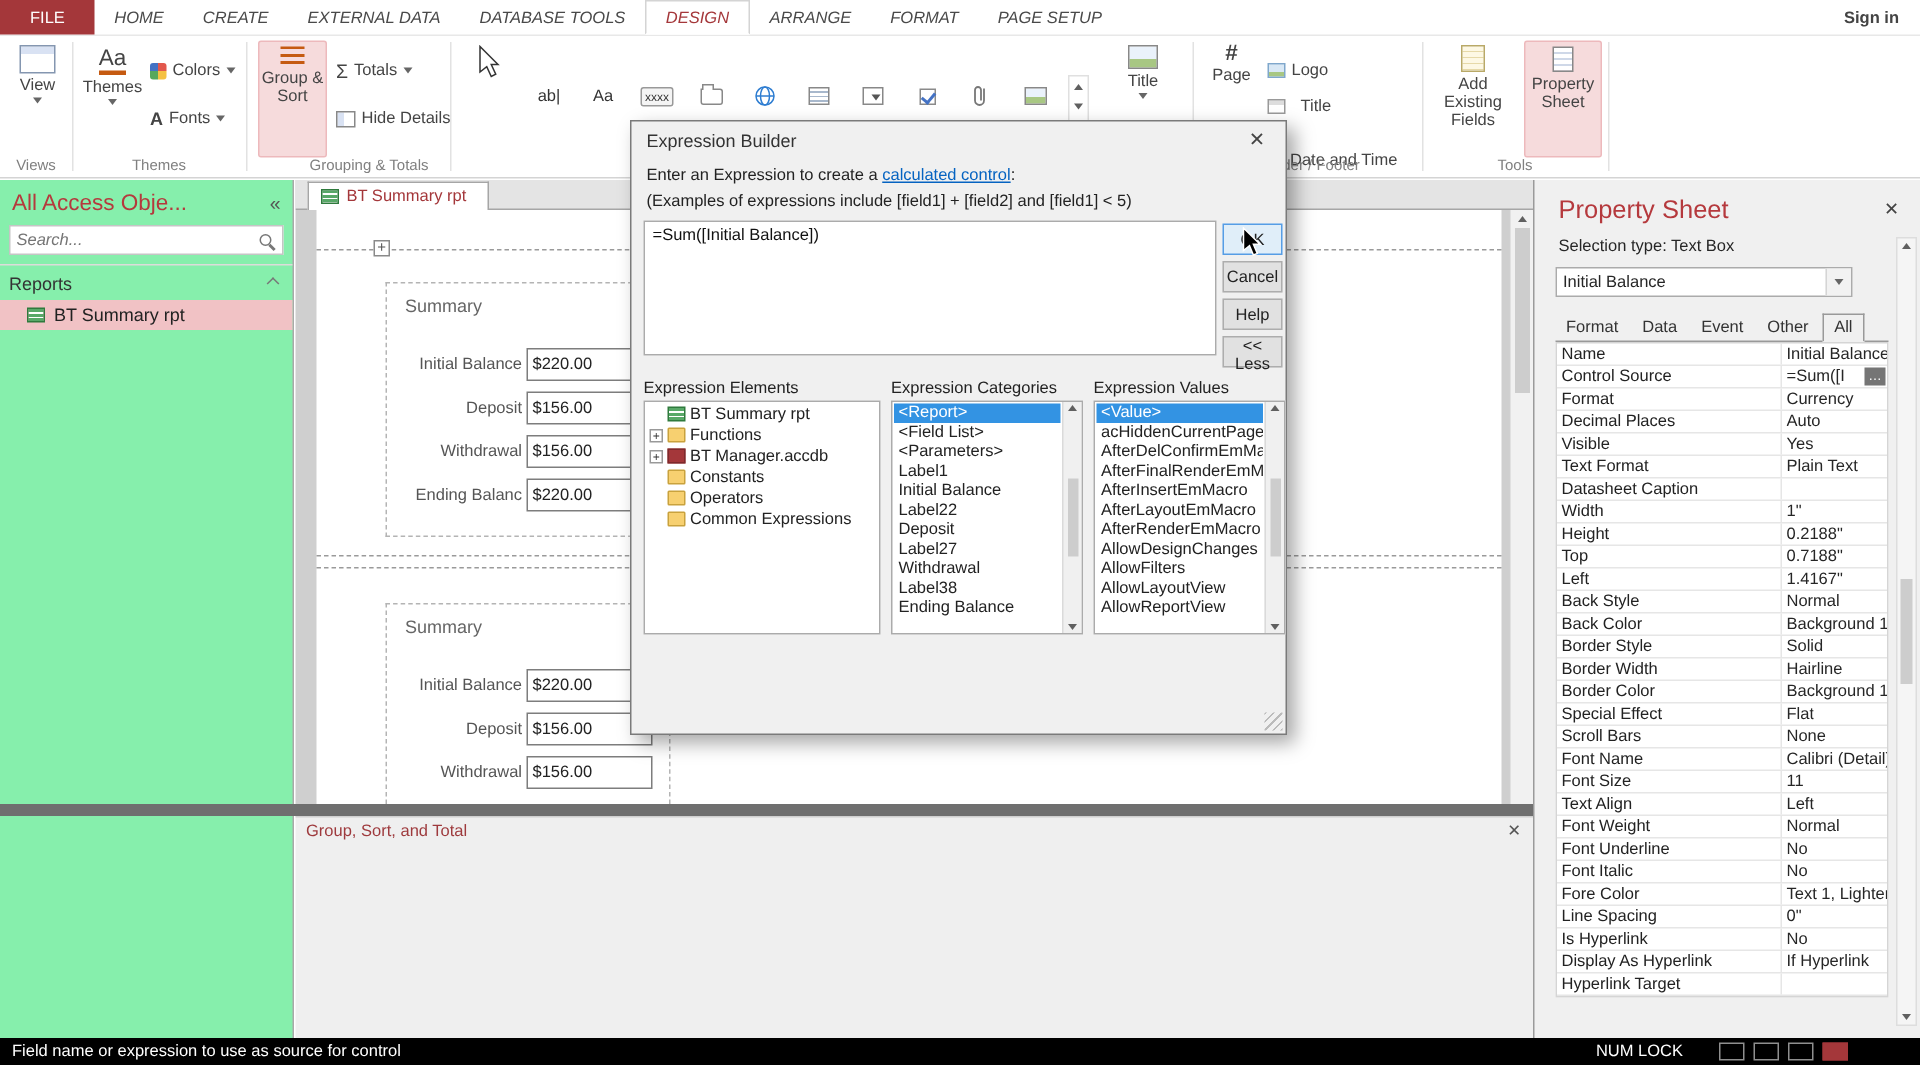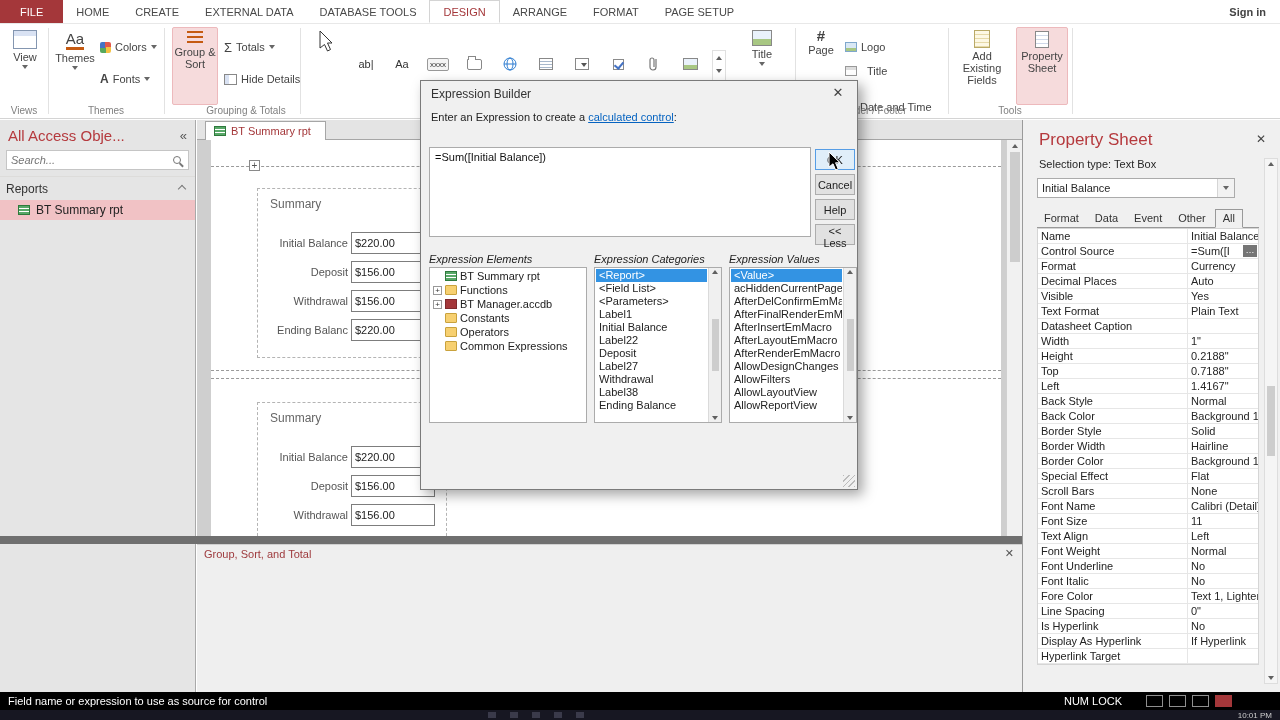--- a/index.html
+++ b/index.html
@@ -4,21 +4,21 @@
 <style>
 *{margin:0;padding:0;box-sizing:border-box;}
 html,body{width:1280px;height:720px;overflow:hidden;}
 body{font-family:"Liberation Sans","DejaVu Sans",sans-serif;font-size:12px;color:#262626;background:#fff;}
 #screen{position:relative;width:1280px;height:720px;background:#fff;overflow:hidden;}
 
 
 .tabbar{position:absolute;left:0;top:0;width:100%;height:24px;background:#fff;display:flex;align-items:stretch;border-bottom:1px solid #E8E8E8;}
 .file-tab{background:#A4373A;color:#fff;padding:0 20px;display:flex;align-items:center;font-size:11px;cursor:default;}
 .rtabs{display:flex;}
-.rtab{padding:0 13px;display:flex;align-items:center;font-size:11px;color:#494949;}
+.rtab{padding:0 13px;display:flex;align-items:center;font-size:11px;color:#494949;font-style:italic;}
 .rtab.active{color:#A4373A;border:1px solid #D4D4D4;border-bottom:1px solid #fff;background:#fff;}
 .sign-in{margin-left:auto;padding:0 14px;display:flex;align-items:center;font-size:11px;color:#444;font-weight:bold;}
 
 
 .ribbon{position:absolute;left:0;top:24px;width:100%;height:95px;background:#fff;border-bottom:1px solid #D4D4D4;}
 .rsep{position:absolute;top:4px;height:86px;width:1px;background:#E2E2E2;}
 .glabel{position:absolute;bottom:2px;font-size:10px;color:#808080;text-align:center;white-space:nowrap;}
 .bigbtn{position:absolute;top:3px;height:78px;display:flex;flex-direction:column;align-items:center;gap:2px;font-size:11px;color:#444;text-align:center;line-height:12px;padding-top:3px;}
 .smallbtn{position:absolute;display:flex;align-items:center;gap:4px;font-size:11px;color:#444;height:22px;white-space:nowrap;}
 .sel-pink{background:#F6DBDC;border:1px solid #EDB9BC;border-radius:2px;}
@@ -44,21 +44,21 @@
 .title-icon{width:12px;height:10px;border:1px solid #999;background:linear-gradient(#ddd 0 3px,#fff 0);}
 .cal-icon{width:11px;height:10px;border:1px solid #999;background:linear-gradient(#C44 0 3px,#fff 0);}
 .hash{font-size:15px;font-weight:bold;color:#444;}
 .af-icon{width:16px;height:18px;border:1px solid #B9A967;background:repeating-linear-gradient(#FDF8E4 0 3px,#E6D9A8 3px 4px);}
 .psi-icon{width:14px;height:17px;border:1px solid #888;background:repeating-linear-gradient(#fff 0 3px,#CFD8E8 3px 4px);}
 .gallery-col{position:absolute;left:712px;top:26px;width:14px;height:42px;border:1px solid #E0E0E0;display:flex;flex-direction:column;align-items:center;justify-content:space-around;}
 .tri-up{width:0;height:0;border-left:3px solid transparent;border-right:3px solid transparent;border-bottom:4px solid #606060;}
 .tri-down{width:0;height:0;border-left:3px solid transparent;border-right:3px solid transparent;border-top:4px solid #606060;}
 
 
-.navpane{position:absolute;left:0;top:120px;width:196px;height:572px;background:#e5e5e5;border-right:1px solid #A9A9A9;}
+.navpane{position:absolute;left:0;top:120px;width:196px;height:572px;background:#86efac;border-right:1px solid #A9A9A9;}
 .nav-title{display:flex;justify-content:space-between;align-items:center;padding:7px 8px 4px;color:#B5393D;font-size:15px;}
 .collapse{color:#555;font-size:13px;}
 .nav-search{margin:2px 6px 6px;height:20px;background:#fff;border:1px solid #C5C5C5;display:flex;align-items:center;padding:0 4px;}
 .nav-search-input{flex:1;border:none;outline:none;font-style:italic;font-size:11px;color:#777;background:transparent;min-width:0;font-family:inherit;}
 .mag-icon{width:8px;height:8px;border:1.5px solid #777;border-radius:50%;position:relative;flex:0 0 auto;margin-right:3px;}
 .mag-icon::after{content:"";position:absolute;width:5px;height:1.5px;background:#777;transform:rotate(45deg);right:-4px;bottom:-2px;}
 .nav-sec{display:flex;justify-content:space-between;align-items:center;padding:5px 10px 4px 6px;font-size:12px;color:#333;}
 .nav-sec.bordered{border-top:1px solid #DDDCDA;margin-top:2px;text-align:right;}
 .chev-up{width:6px;height:6px;border-left:1.5px solid #777;border-top:1.5px solid #777;transform:rotate(45deg);}
 .nav-item{display:flex;align-items:center;gap:6px;padding:3px 8px 3px 18px;font-size:12px;color:#222;}
@@ -130,21 +130,21 @@
 
 .dialog{position:absolute;left:420px;top:80px;width:438px;height:410px;background:#F0F0F0;border:1px solid #7a7a7a;box-shadow:5px 5px 12px rgba(0,0,0,.35);z-index:40;}
 .dlg-title{position:absolute;left:10px;top:6px;font-size:12px;color:#333;}
 .dlg-close{position:absolute;right:8px;top:4px;width:22px;text-align:center;font-size:13px;color:#444;}
 .dlg-instr{position:absolute;left:10px;top:30px;font-size:11px;color:#222;}
 .dlg-link{color:#0563C1;text-decoration:underline;}
 .dlg-examples{position:absolute;left:10px;top:47px;font-size:11px;color:#222;}
 .dlg-expr{position:absolute;left:8px;top:66px;width:382px;height:90px;background:#fff;border:1px solid #ABABAB;font-size:11px;padding:3px 5px;color:#111;}
 .dlg-btn{position:absolute;left:394px;width:40px;height:21px;font-size:11px;font-family:inherit;background:#E1E1E1;border:1px solid #ADADAD;color:#222;padding:0;}
 .dlg-btn.ok{top:68px;background:#E0EEF9;border-color:#569DE5;}
-.dlg-lbl{position:absolute;top:172px;font-size:11px;color:#222;font-style:italic;}
+.dlg-lbl{position:absolute;top:172px;font-size:11px;color:#222;}
 .lbox{position:absolute;top:186px;height:156px;background:#fff;border:1px solid #ABABAB;overflow:hidden;}
 .lbox ul{list-style:none;margin:1px;padding:0;}
 .litem{height:13px;line-height:13px;padding:0 3px;font-size:11px;white-space:nowrap;overflow:hidden;margin-right:13px;color:#222;}
 .litem.sel{background:#3393E3;color:#fff;}
 .lscroll{position:absolute;right:0;top:0;bottom:0;width:13px;background:#F0F0F0;border-left:1px solid #DADADA;display:flex;flex-direction:column;align-items:center;justify-content:space-between;padding:2px 0;}
 .lthumb{width:7px;flex:0 0 52px;background:#CDCDCD;}
 .tree-row{height:14px;display:flex;align-items:center;gap:3px;font-size:11px;padding-left:2px;color:#222;}
 .plusbox{width:9px;height:9px;border:1px solid #999;font-size:8px;line-height:7px;text-align:center;color:#333;background:#fff;visibility:hidden;flex:0 0 auto;}
 .plusbox.show{visibility:visible;}
 .t-icon{width:12px;height:10px;flex:0 0 auto;}
@@ -660,37 +660,28 @@
       <span>NUM LOCK</span>
       <span class="sb-icons">
         <span class="sbi"></span>
         <span class="sbi"></span>
         <span class="sbi"></span>
         <span class="sbi active"></span>
       </span>
     </span>
   </div>
 
-  <div class="taskbar">
-    <span class="tb-icons">
-      <span class="tbi"></span>
-      <span class="tbi"></span>
-      <span class="tbi"></span>
-      <span class="tbi"></span>
-      <span class="tbi"></span>
-    </span>
-    <span class="tb-time">10:01 PM</span>
-  </div>
 
   <div class="dialog">
     <div class="dlg-title">Expression Builder</div>
     <div class="dlg-close">✕</div>
     <div class="dlg-instr">
       <span>Enter an Expression to create a </span><a class="dlg-link">calculated control</a><span>:</span>
     </div>
+    <div class="dlg-examples">(Examples of expressions include [field1] + [field2] and [field1] &lt; 5)</div>
     <div class="dlg-expr">=Sum([Initial Balance])</div>
     <button class="dlg-btn ok">OK</button>
     <button class="dlg-btn" style="top:93px;">Cancel</button>
     <button class="dlg-btn" style="top:118px;">Help</button>
     <button class="dlg-btn" style="top:143px;">&lt;&lt; Less</button>
     <div class="dlg-lbl" style="left:8px;">Expression Elements</div>
     <div class="dlg-lbl" style="left:173px;">Expression Categories</div>
     <div class="dlg-lbl" style="left:308px;">Expression Values</div>
 
     <div class="lbox" style="left:8px;width:158px;">

